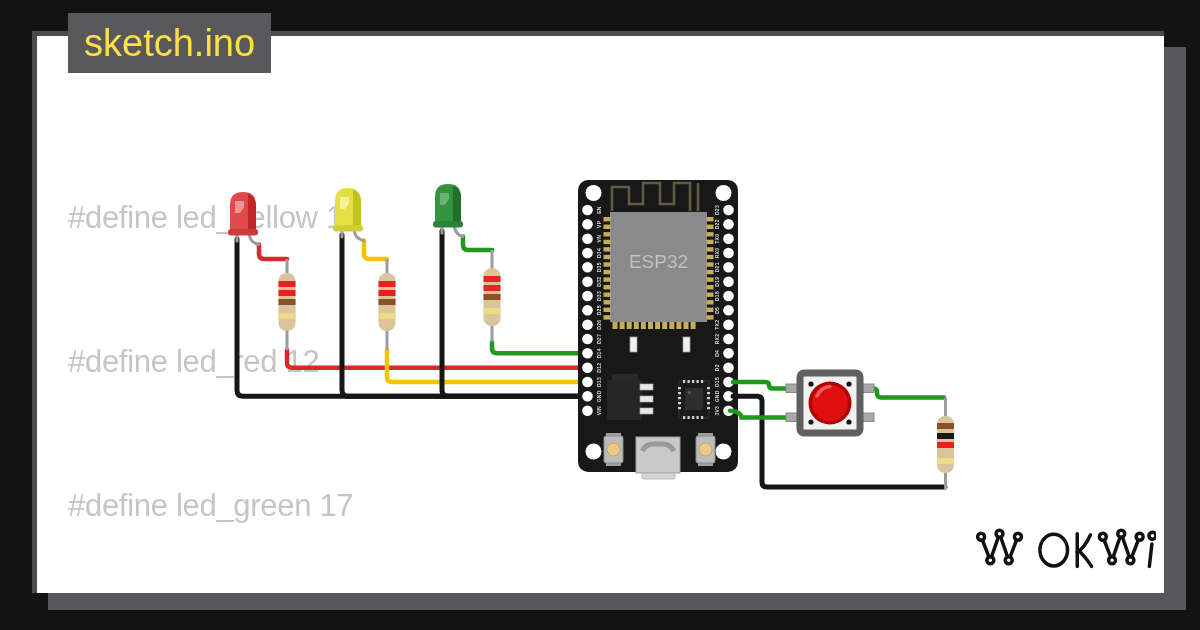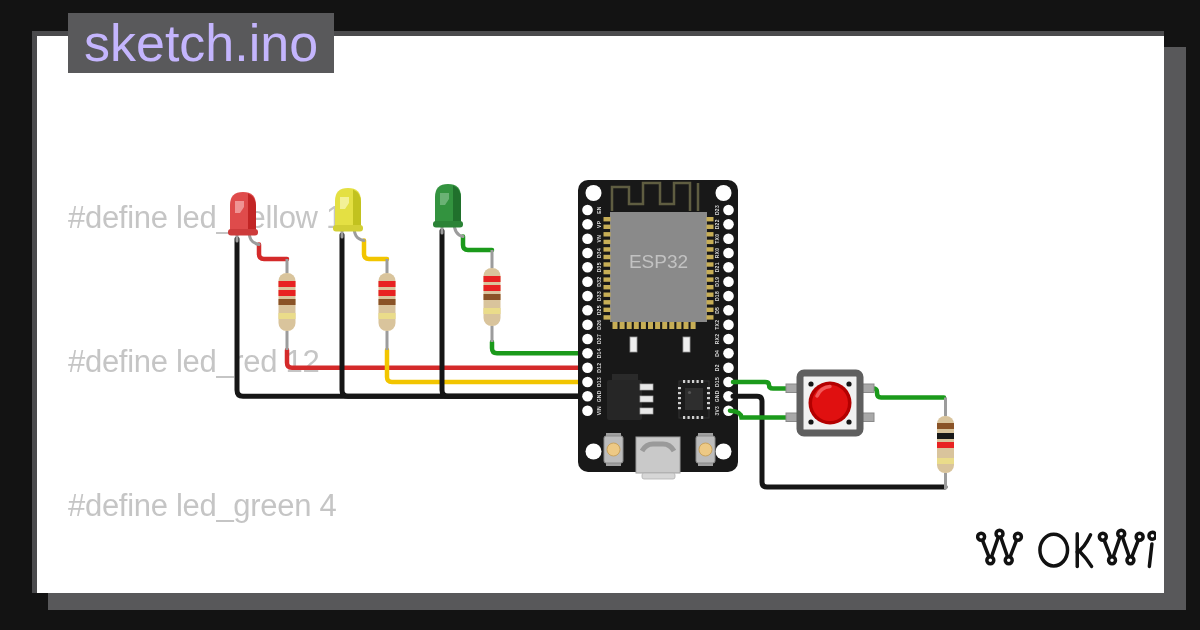--- a/index.html
+++ b/index.html
@@ -7,39 +7,39 @@
        font-family:"Liberation Sans", sans-serif;}
   .stage{position:relative;width:1200px;height:630px;}
   .shadow{position:absolute;left:48px;top:47px;width:1138px;height:563px;background:#58585a;}
   .page{position:absolute;left:32px;top:31px;width:1127px;height:557px;background:#ffffff;
         border-left:5px solid #4b4b4d;border-top:5px solid #4b4b4d;overflow:hidden;}
   .code{position:absolute;left:31px;top:62px;font-size:31px;line-height:48px;
         color:#c5c5c5;white-space:pre;letter-spacing:-0.3px;}
   .code .line{height:48px;}
   .titlebox{position:absolute;left:68px;top:13px;height:60px;background:#59595b;
             padding:0 16px;display:flex;align-items:center;}
-  .titlebox span{color:#c4b5fd;font-size:52px;}
+  .titlebox span{color:#fde047;font-size:38px;}
   .circuit{position:absolute;left:0;top:0;width:1200px;height:630px;}
   .logo{position:absolute;left:976px;top:526px;width:180px;height:44px;}
   svg text.pinlbl{font-family:"Liberation Sans",sans-serif;font-size:5px;font-weight:bold;
                   fill:#dcdcdc;letter-spacing:.3px;}
   svg text.chiplbl{font-family:"Liberation Sans",sans-serif;font-size:19px;fill:#c2c2c2;}
 </style>
 </head>
 <body>
 
 <div class="stage">
 
   <div class="shadow"></div>
 
   <div class="page">
     <div class="code">
       <div class="line">#define led_yellow 13</div>
       <div class="line">#define led_red 12</div>
-      <div class="line">#define led_green 4</div>
+      <div class="line">#define led_green 17</div>
       
       
       
       
       
       
       
       
     </div>
   </div>

